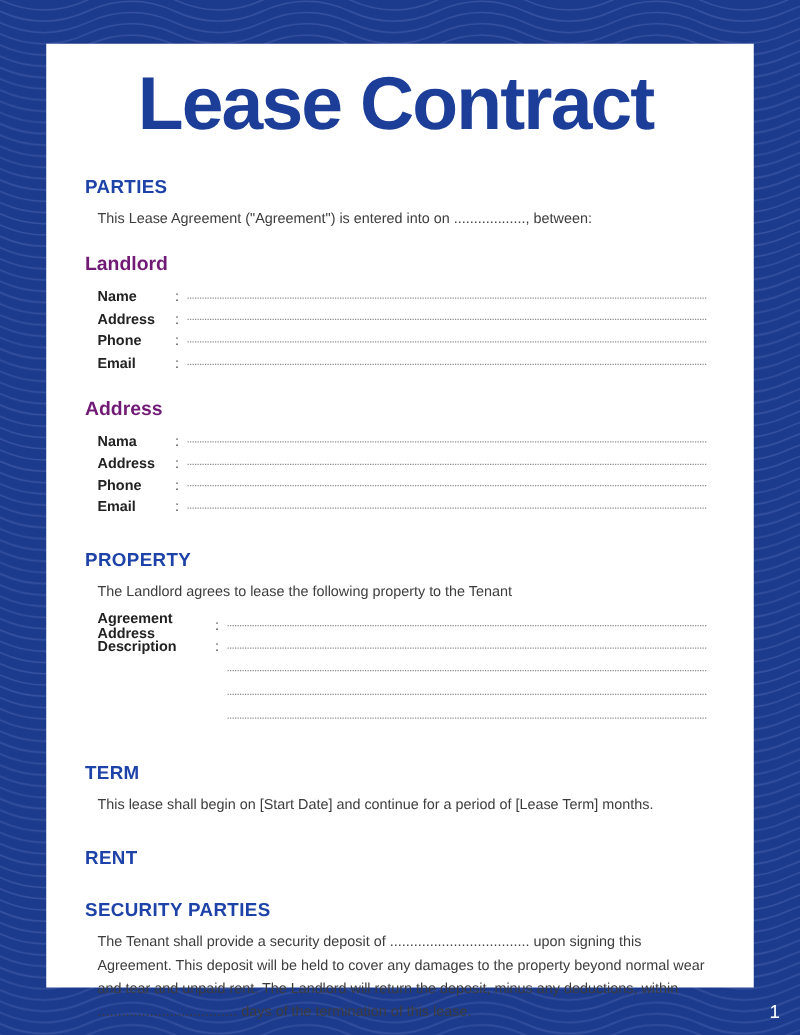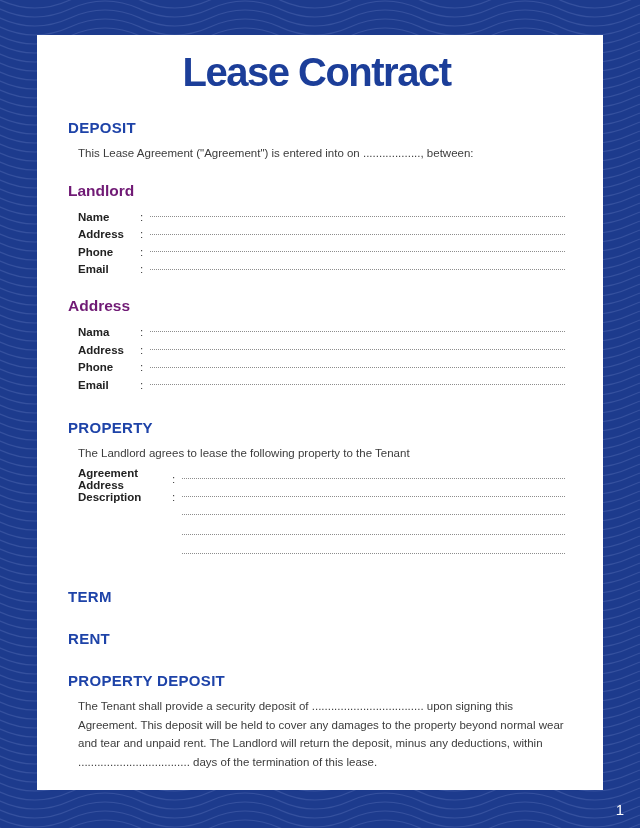--- a/index.html
+++ b/index.html
@@ -15,21 +15,21 @@
   .sheet {
     position: absolute;
     left: 37px; top: 35px;
     width: 566px; height: 755px;
     background: #ffffff;
     padding: 14px 38px 0 31px;
   }
   .doc-title {
     margin: 2px 0 0 0;
     text-align: center;
-    font-size: 40px;
+    font-size: 60px;
     font-weight: 800;
     letter-spacing: -1.5px;
     color: #1c3e99;
     line-height: 1.08;
   }
   .h-blue {
     font-size: 15px;
     font-weight: 700;
     color: #1e43a8;
     letter-spacing: 0.3px;
@@ -95,21 +95,21 @@
     </pattern>
   </defs>
   <rect width="640" height="828" fill="#1d3b8d"></rect>
   <rect width="640" height="828" fill="url(#waves)"></rect>
 </svg>
 
 <div class="sheet">
 
   <h1 class="doc-title">Lease Contract</h1>
 
-  <div class="h-blue">DEPOSIT</div>
+  <div class="h-blue">PARTIES</div>
   <p class="body-text">This Lease Agreement ("Agreement") is entered into on .................., between:</p>
 
   <div class="h-black">Landlord</div>
   <div class="rows">
     <div class="row">
       <span class="lbl">Name</span>
       <span class="sep">:</span>
       <span class="leader"></span>
     </div>
     <div class="row">
@@ -177,21 +177,22 @@
       <span class="leader"></span>
     </div>
     <div class="row blank">
       <span class="lbl-spacer"></span>
       <span class="sep-spacer"></span>
       <span class="leader"></span>
     </div>
   </div>
 
   <div class="h-blue pad-top">TERM</div>
+  <p class="body-text">This lease shall begin on [Start Date] and continue for a period of [Lease Term] months.</p>
 
   <div class="h-blue">RENT</div>
 
-  <div class="h-blue">PROPERTY DEPOSIT</div>
+  <div class="h-blue">SECURITY PARTIES</div>
   <p class="body-text">The Tenant shall provide a security deposit of ................................... upon signing this Agreement. This deposit will be held to cover any damages to the property beyond normal wear and tear and unpaid rent. The Landlord will return the deposit, minus any deductions, within ................................... days of the termination of this lease.</p>
 
 </div>
 
 <div class="page-num">1</div>
 
 </body></html>

